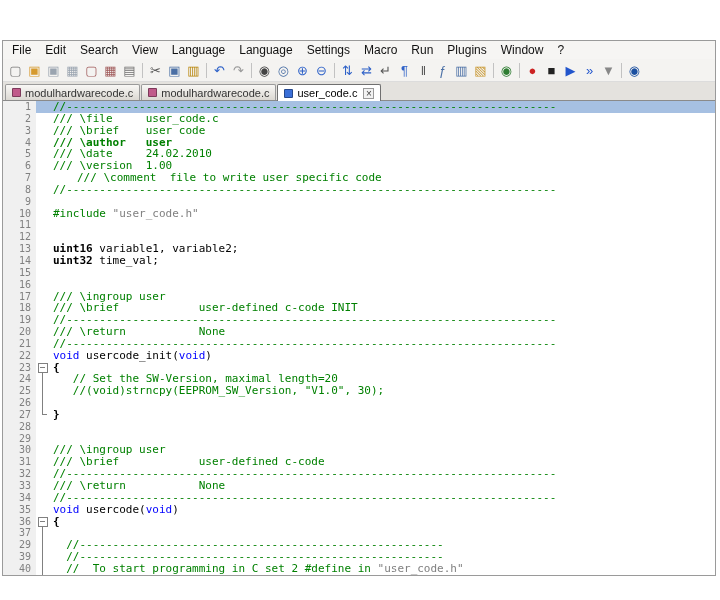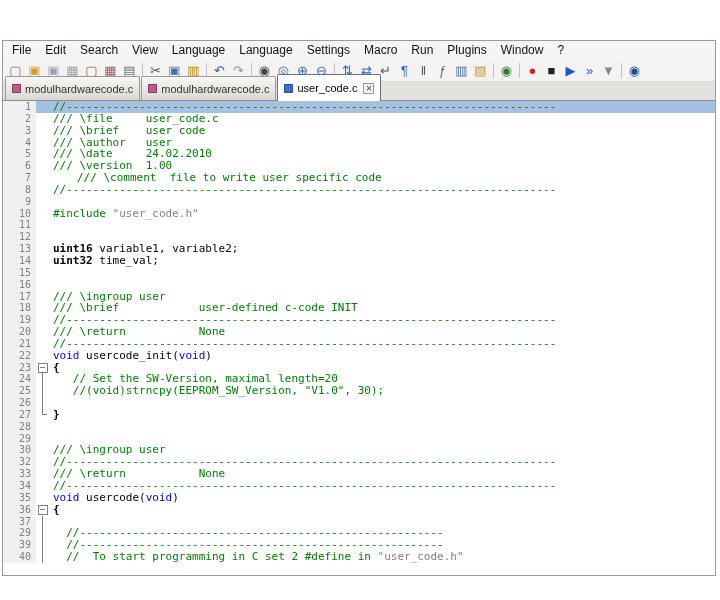--- a/index.html
+++ b/index.html
@@ -17,25 +17,25 @@
   
   .toolbar { height:23px; display:flex; align-items:center; background:#f4f3f1;
              border-bottom:1px solid #dcdcdc; padding:0 3px; }
   .tool { width:19px; height:19px; display:flex; align-items:center; justify-content:center;
           font-size:13px; line-height:1; border:1px solid transparent; background:transparent; cursor:default; }
   .tsep { width:1px; height:15px; background:#c2c2c2; margin:0 3px; flex:none; }
 
   
   .tabbar { height:19px; background:#e4e2de; display:flex; align-items:flex-end;
             padding-left:2px; border-bottom:1px solid #8a8a8a; }
-  .tab { height:24px; display:flex; align-items:center; gap:4px; padding:0 6px;
+  .tab { height:16px; display:flex; align-items:center; gap:4px; padding:0 6px;
          font-size:11px; color:#333; background:linear-gradient(#f8f7f5,#dbd8d2);
          border:1px solid #9a9a9a; border-bottom:none; border-radius:2px 2px 0 0;
          margin-right:1px; cursor:default; white-space:nowrap; }
-  .tab.active { height:27px; background:#ffffff; color:#000; border-color:#707070;
+  .tab.active { height:17px; background:#ffffff; color:#000; border-color:#707070;
                 margin-bottom:-1px; }
   .tab-icon { width:9px; height:9px; border-radius:1px; border:1px solid rgba(0,0,0,.35); flex:none; }
   .tab-close { font-size:10px; line-height:9px; color:#444; border:1px solid #999;
                width:11px; height:11px; text-align:center; background:#f2f2f2; margin-left:2px; }
 
   
   .editor { height:474px; overflow:hidden; background:#fff;
             font-family:"DejaVu Sans Mono", monospace; font-size:11px; line-height:11.85px; }
   .row { display:flex; height:11.85px; }
   .ln { width:33px; flex:none; text-align:right; padding-right:5px; background:#f0f0f0;
@@ -203,21 +203,21 @@
         <div class="code"><span class="cm" style="color: rgb(0, 128, 0);">/// \file     user_code.c</span></div>
       </div>
       <div class="row">
         <div class="ln">3</div>
         <div class="fold"></div>
         <div class="code"><span class="cm" style="color: rgb(0, 128, 0);">/// \brief    user code</span></div>
       </div>
       <div class="row">
         <div class="ln">4</div>
         <div class="fold"></div>
-        <div class="code"><span class="cm" style="color: rgb(0, 128, 0);">/// \author   user</span></div>
+        <div class="code"><span class="cm" style="color: rgb(0, 128, 0); font-weight: bold;">/// \author   user</span></div>
       </div>
       <div class="row">
         <div class="ln">5</div>
         <div class="fold"></div>
         <div class="code"><span class="cm" style="color: rgb(0, 128, 0);">/// \date     24.02.2010</span></div>
       </div>
       <div class="row">
         <div class="ln">6</div>
         <div class="fold"></div>
         <div class="code"><span class="cm" style="color: rgb(0, 128, 0);">/// \version  1.00</span></div>
@@ -336,20 +336,25 @@
         <div class="ln">29</div>
         <div class="fold"></div>
         <div class="code"></div>
       </div>
       <div class="row">
         <div class="ln">30</div>
         <div class="fold"></div>
         <div class="code"><span class="cm" style="color: rgb(0, 128, 0);">/// \ingroup user</span></div>
       </div>
       <div class="row">
+        <div class="ln">31</div>
+        <div class="fold"></div>
+        <div class="code"><span class="cm" style="color: rgb(0, 128, 0);">/// \brief            user-defined c-code</span></div>
+      </div>
+      <div class="row">
         <div class="ln">32</div>
         <div class="fold"></div>
         <div class="code"><span class="cm" style="color: rgb(0, 128, 0);">//--------------------------------------------------------------------------</span></div>
       </div>
       <div class="row">
         <div class="ln">33</div>
         <div class="fold"></div>
         <div class="code"><span class="cm" style="color: rgb(0, 128, 0);">/// \return           None</span></div>
       </div>
       <div class="row">

